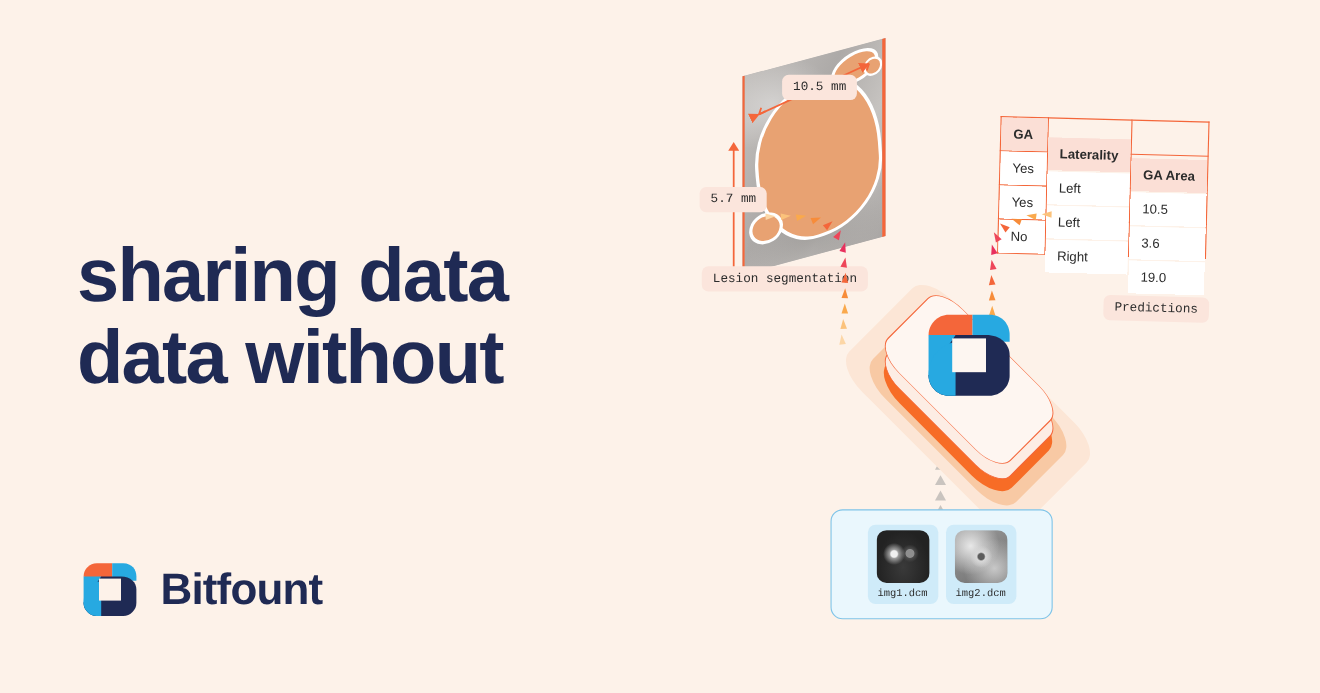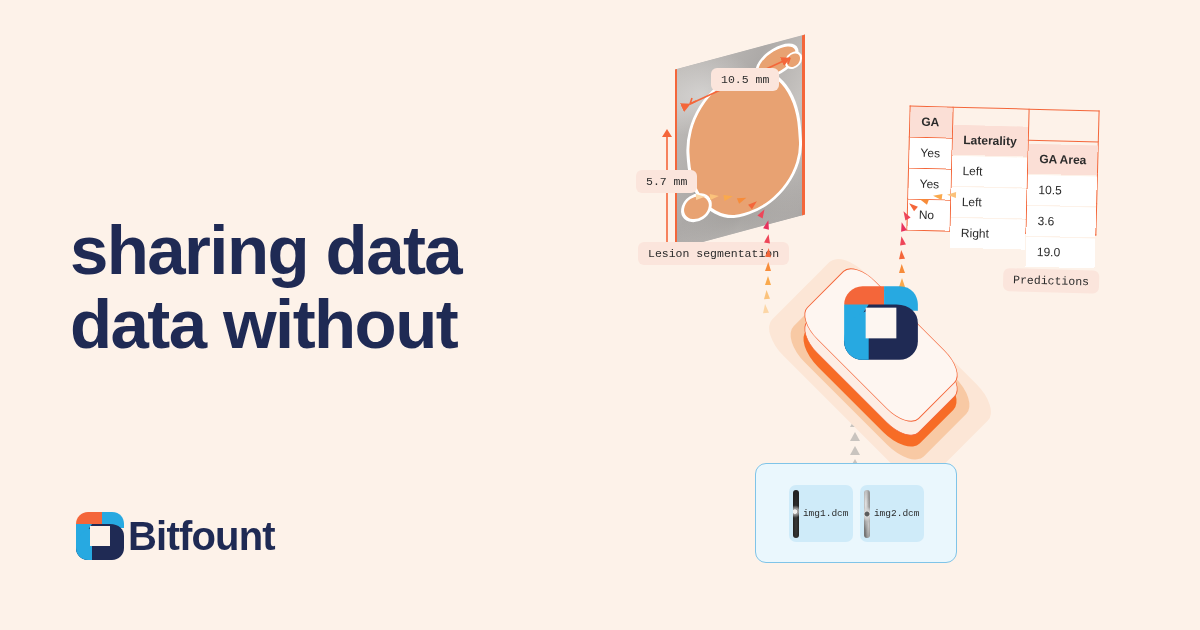--- a/index.html
+++ b/index.html
@@ -12,21 +12,21 @@
   .stage{position:absolute;inset:0;}
 
   
   .headline{
     position:absolute;left:70px;top:168px;width:520px;
     font-size:69px;line-height:1.07;font-weight:bold;
     letter-spacing:-1.6px;color:#1F2A54;
   }
   .headline span{display:block;}
 
-  .logo-lockup{position:absolute;left:72px;top:508px;display:flex;align-items:center;}
+  .logo-lockup{position:absolute;left:72px;top:508px;display:flex;align-items:center;gap:18px;}
   .logo-mark{width:56px;height:56px;position:relative;}
   .logo-word{font-size:40px;font-weight:bold;color:#1F2A54;letter-spacing:-0.8px;}
 
   
   .illus{position:absolute;left:600px;top:0;width:600px;height:630px;}
 
   
   .scan-wrap{position:absolute;left:75px;top:52px;width:130px;height:180px;
     transform:skewY(-15deg) ;}
   .scan-panel{position:absolute;inset:0;background:#B9B6B4;
@@ -89,21 +89,21 @@
   .pod-top{position:absolute;left:52px;top:4px;width:156px;height:156px;
     background:#FEF6F1;border:1.5px solid #F4663A;border-radius:30px;
     transform:rotate(45deg) scaleY(.52);}
   .pod-logo{position:absolute;left:88px;top:18px;width:86px;height:86px;}
 
   
   .dicom-card{position:absolute;left:155px;top:463px;width:200px;height:98px;
     background:#EAF7FD;border:1.6px solid #7FC4E8;border-radius:11px;
     display:flex;align-items:center;justify-content:center;gap:7px;}
   .dicom-item{width:56px;background:#CFEBF9;border-radius:7px;
-    padding:5px 4px 4px;display:flex;flex-direction:row;align-items:center;gap:4px;}
+    padding:5px 4px 4px;display:flex;flex-direction:column;align-items:center;gap:4px;}
   .thumb{width:48px;height:48px;border-radius:9px;overflow:hidden;position:relative;background:#555;}
   .thumb-1{background:
       radial-gradient(circle at 33% 45%, #F0F0F0 0 7%, #9B9B9B 10%, transparent 24%),
       radial-gradient(circle at 63% 44%, #8E8E8E 0 9%, #4A4A4A 11%, transparent 20%),
       radial-gradient(ellipse at 50% 70%, #3A3A3A, #222 70%),
       linear-gradient(160deg,#4C4C4C,#2A2A2A);}
   .thumb-2{background:
       radial-gradient(circle at 50% 50%, #5C5C5C 0 8%, #D8D8D8 12%, transparent 30%),
       radial-gradient(ellipse at 30% 30%, #E8E8E8, transparent 55%),
       radial-gradient(ellipse at 75% 72%, #C8C8C8, transparent 55%),

